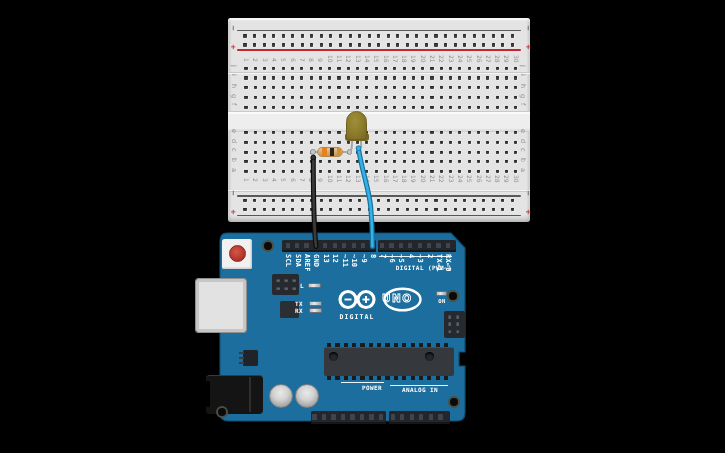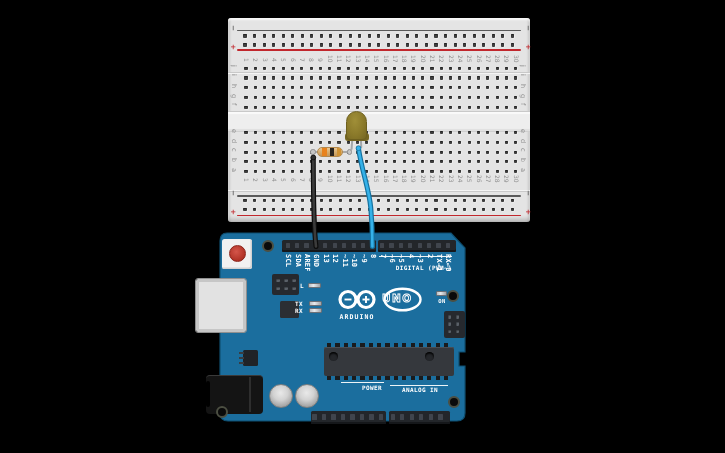--- a/index.html
+++ b/index.html
@@ -699,21 +699,21 @@
     <div id="lbl-rx" class="silk-text">RX</div>
     <div id="lbl-on" class="silk-text">ON</div>
 
     <svg id="logo-svg" width="48" height="28">
       <circle cx="15" cy="13.5" r="8" fill="none" stroke="#fff" stroke-width="3.2"></circle>
       <circle cx="33" cy="13.5" r="8" fill="none" stroke="#fff" stroke-width="3.2"></circle>
       <line x1="11.5" y1="13.5" x2="18.5" y2="13.5" stroke="#fff" stroke-width="1.9"></line>
       <line x1="29.5" y1="13.5" x2="36.5" y2="13.5" stroke="#fff" stroke-width="1.9"></line>
       <line x1="33" y1="10" x2="33" y2="17" stroke="#fff" stroke-width="1.9"></line>
     </svg>
-    <div id="lbl-arduino" class="silk-text">ARDUINO</div>
+    <div id="lbl-arduino" class="silk-text">DIGITAL</div>
     <svg id="uno-svg" width="41" height="25">
       <ellipse cx="20.5" cy="12.5" rx="18" ry="10.8" fill="none" stroke="#fff" stroke-width="2.4"></ellipse>
     </svg>
     <div id="lbl-uno">UNO</div>
   <div class="pin-label" style="left: 284.2px; top: 253.5px;">SCL</div>
       <div class="tooth" style="left: 285.6px; top: 242.8px;"></div>
       <div class="pin-label" style="left: 293.62px; top: 253.5px;">SDA</div>
       <div class="tooth" style="left: 295.02px; top: 242.8px;"></div>
       <div class="pin-label" style="left: 303.04px; top: 253.5px;">AREF</div>
       <div class="tooth" style="left: 304.44px; top: 242.8px;"></div>

